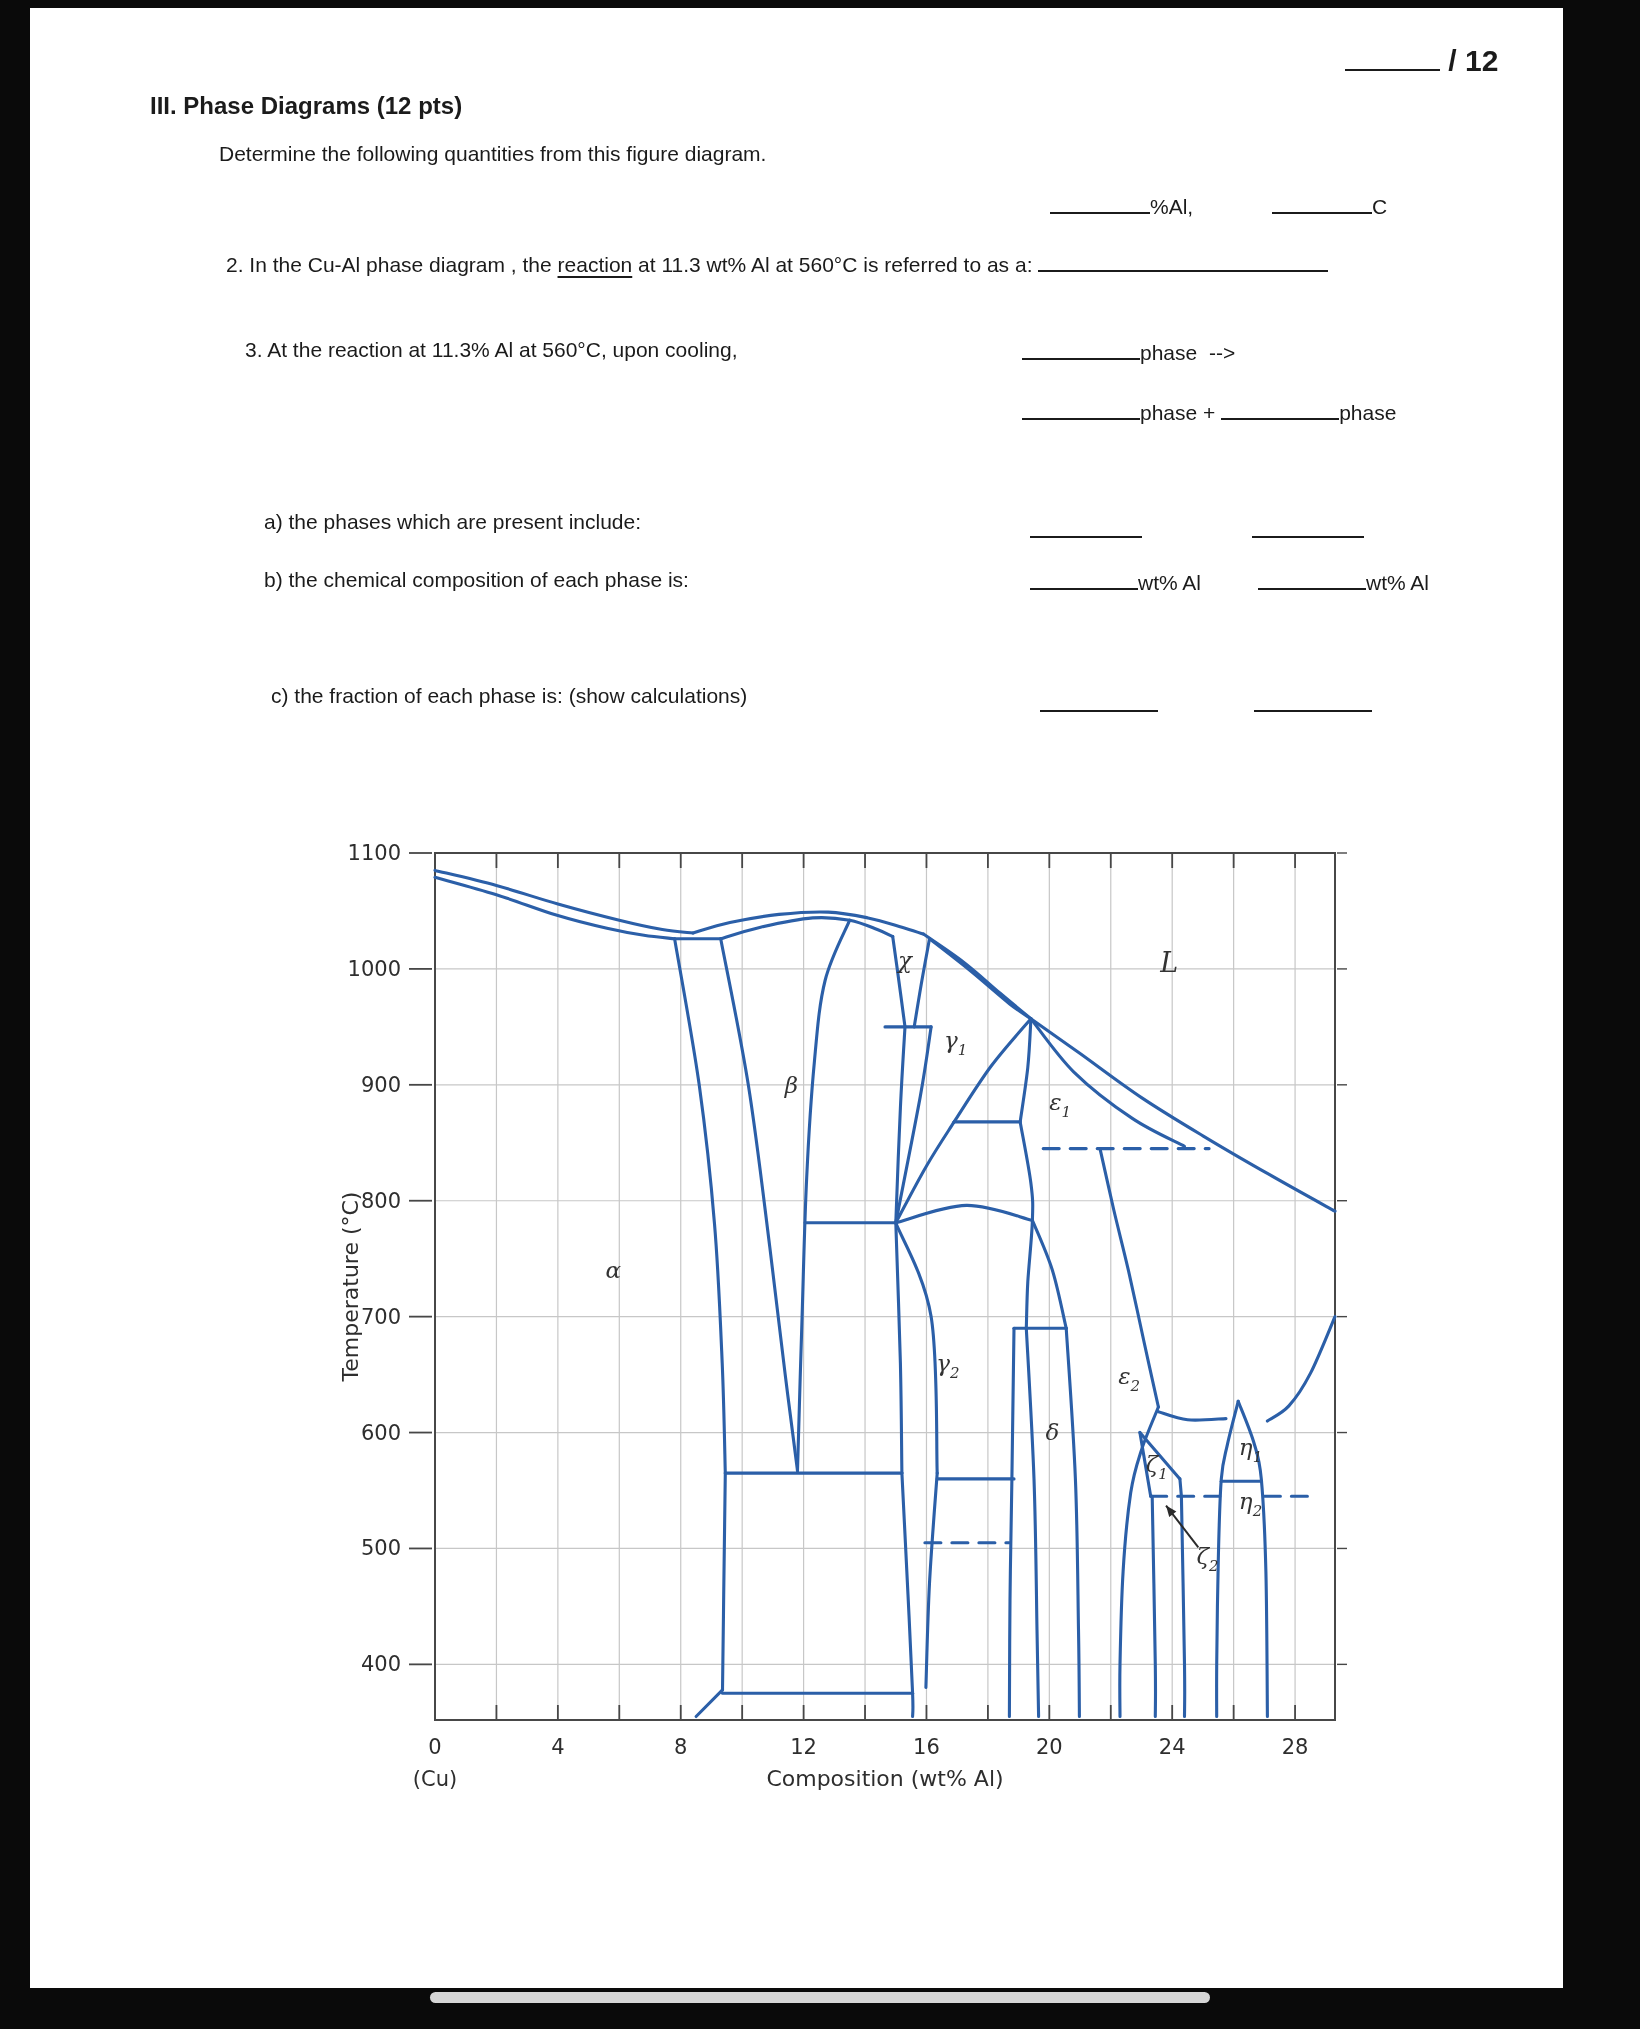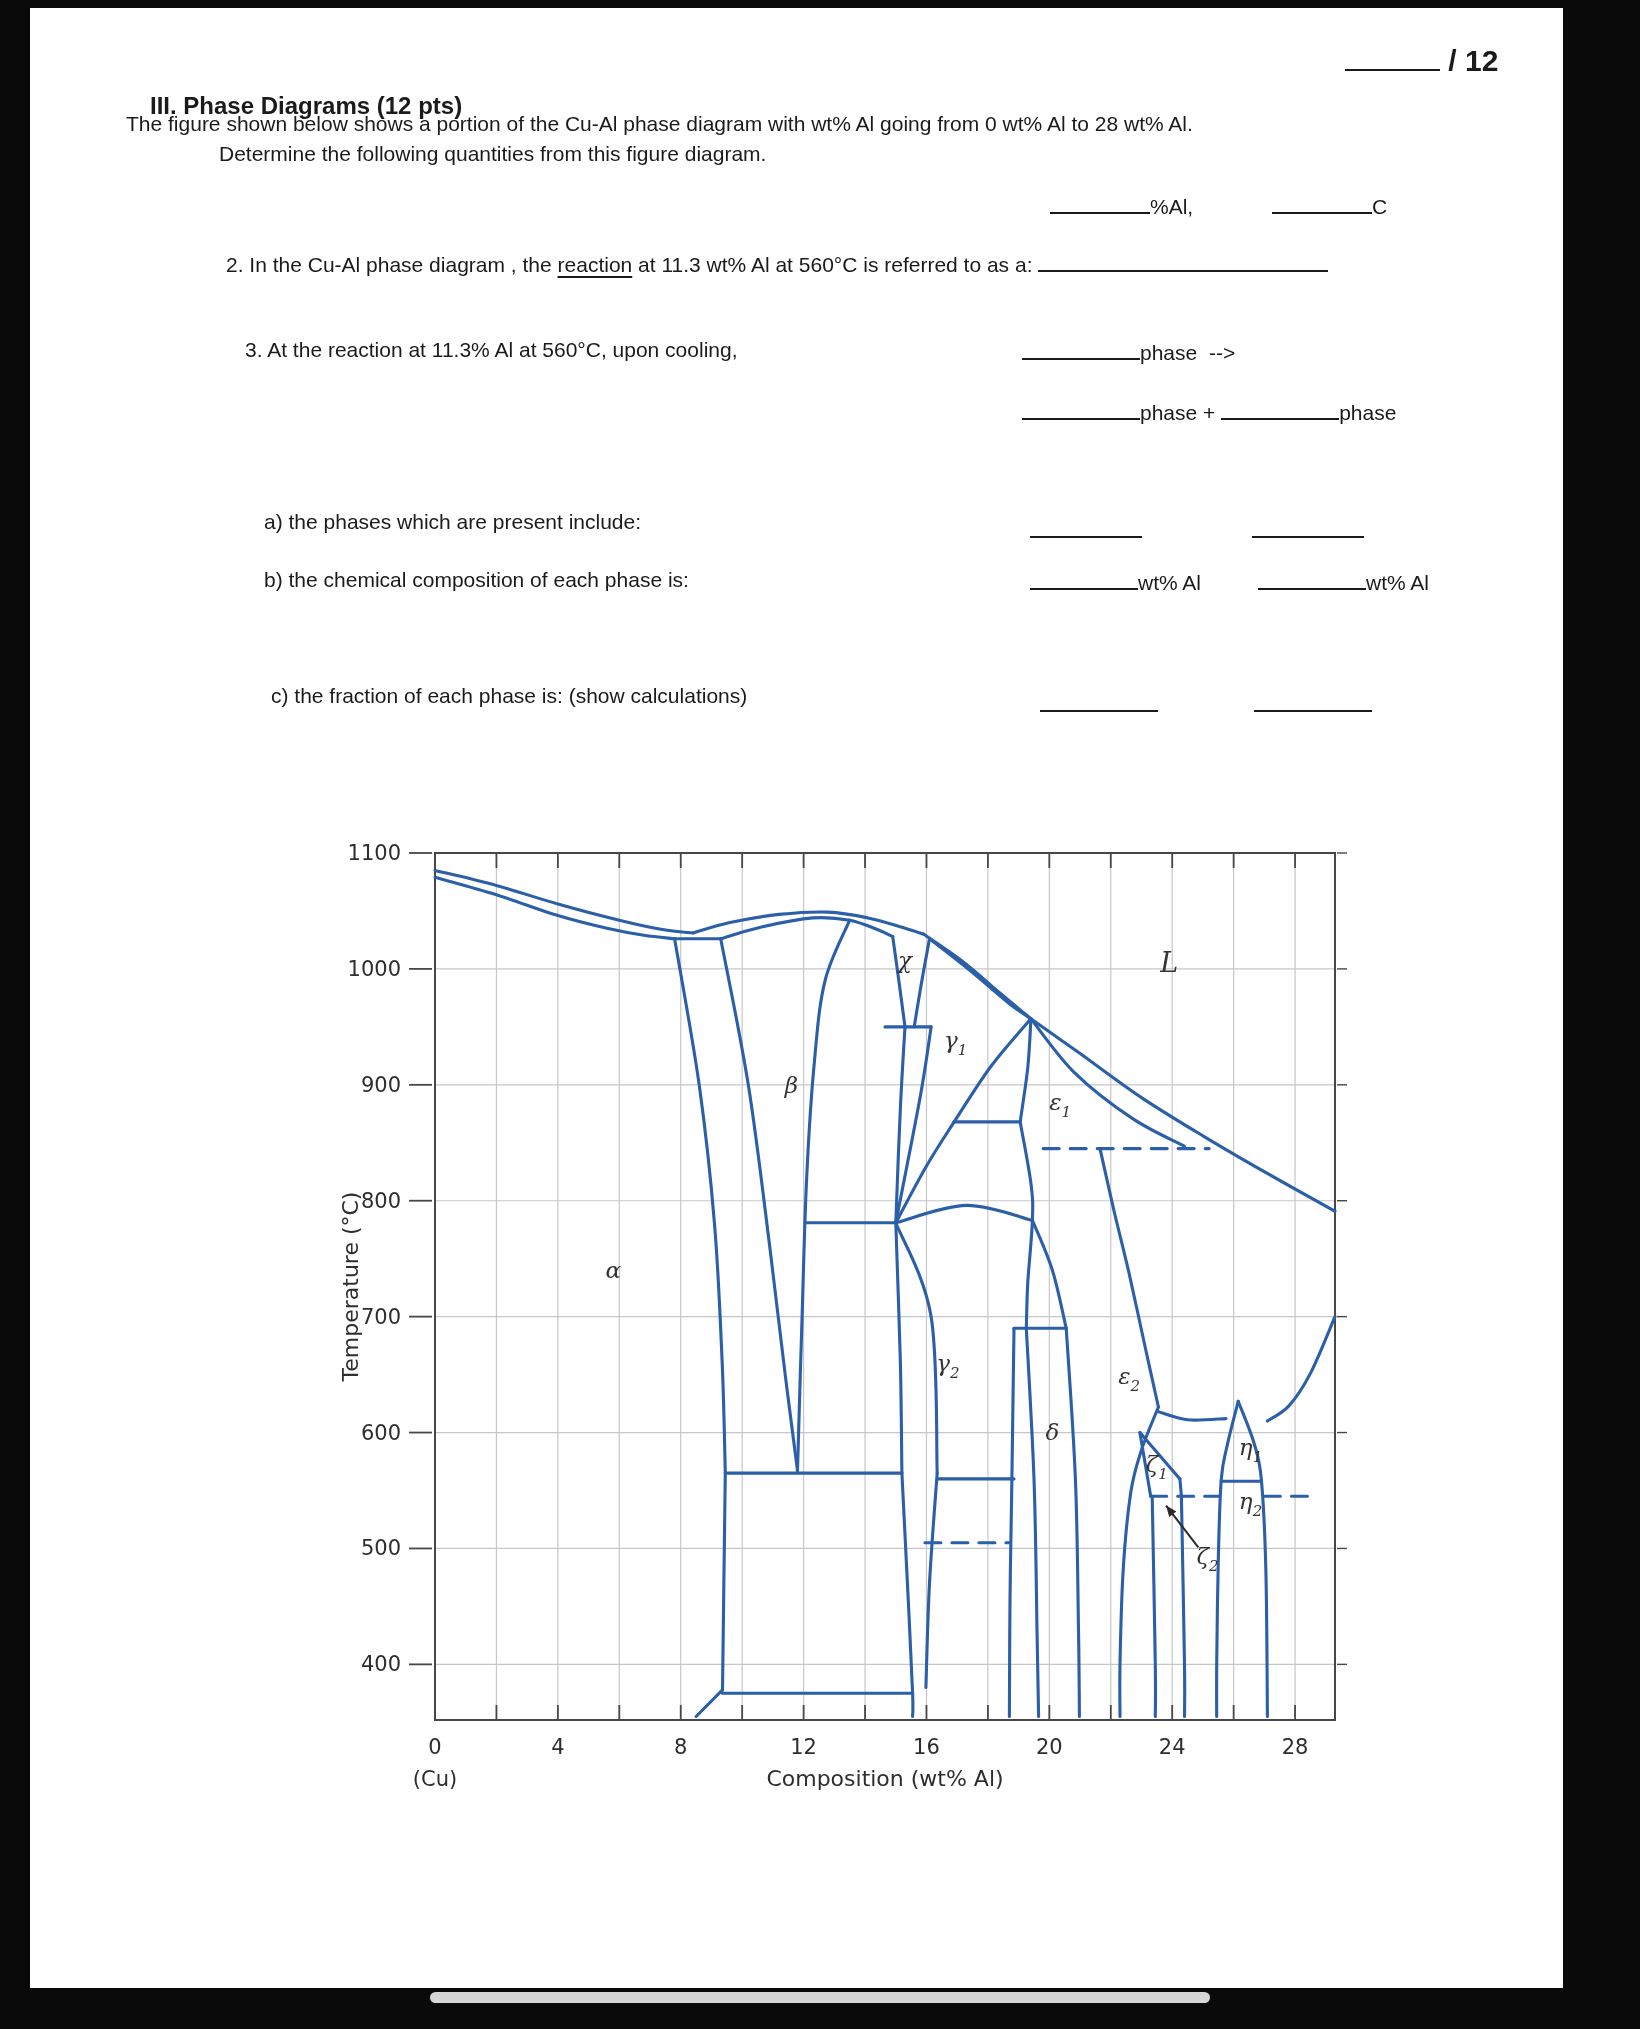--- a/index.html
+++ b/index.html
@@ -20,21 +20,20 @@
 
 <div class="sheet">
 
   <div class="abs h1" style="left:120px;top:36px;">III. Phase Diagrams (12 pts)</div>
 
   <div class="abs score" style="left:1315px;top:36px;">
     <span class="blank w95"></span>
     <span>/ 12</span>
   </div>
 
-  <div class="abs body-txt" style="left:96px;top:104px;">The figure shown below shows a portion of the Cu-Al phase diagram with wt% Al going from 0 wt% Al to 28 wt% Al.</div>
   <div class="abs body-txt" style="left:189px;top:134px;">Determine the following quantities from this figure diagram.</div>
 
   <div class="abs body-txt" style="left:1020px;top:184px;">
     <span class="blank w100"></span><span>%Al,</span>
   </div>
   <div class="abs body-txt" style="left:1242px;top:184px;">
     <span class="blank w100"></span><span>C</span>
   </div>
 
   <div class="abs body-txt" style="left:196px;top:242px;">

